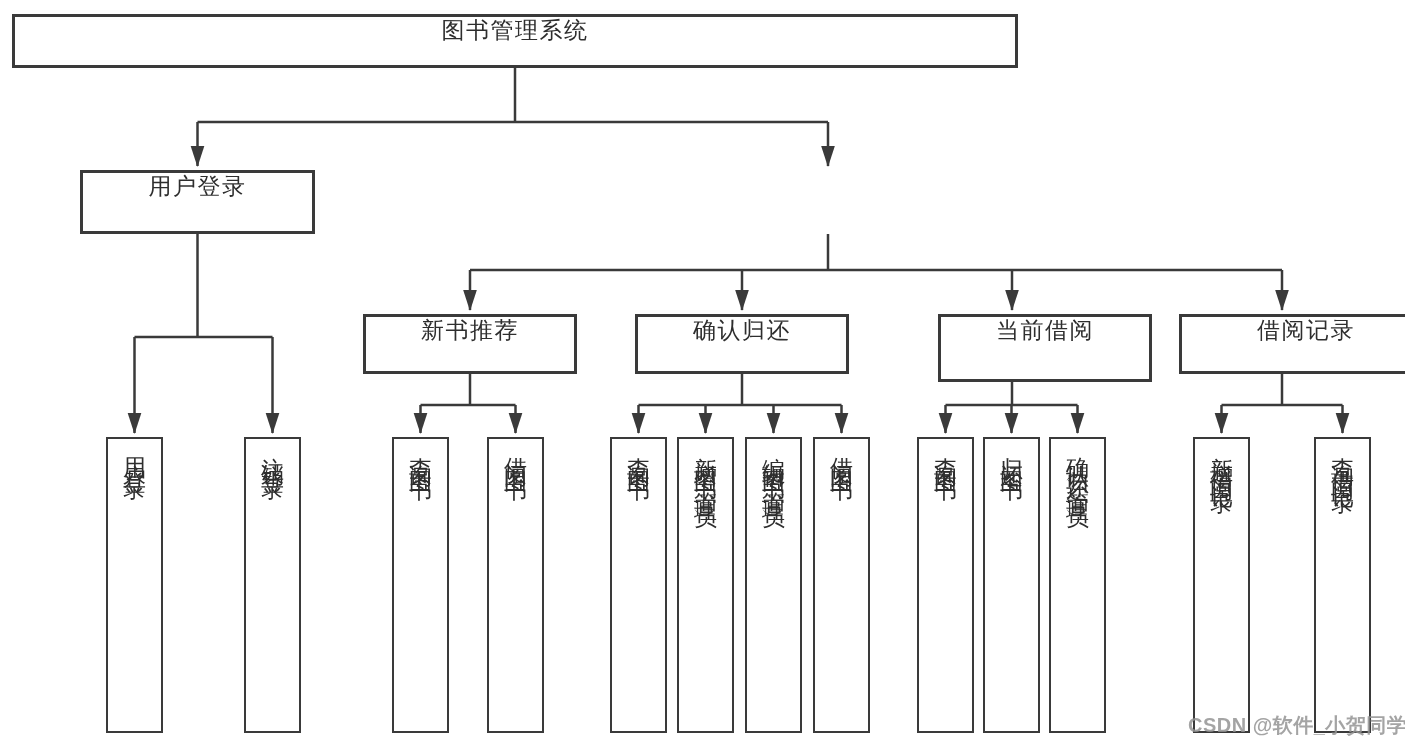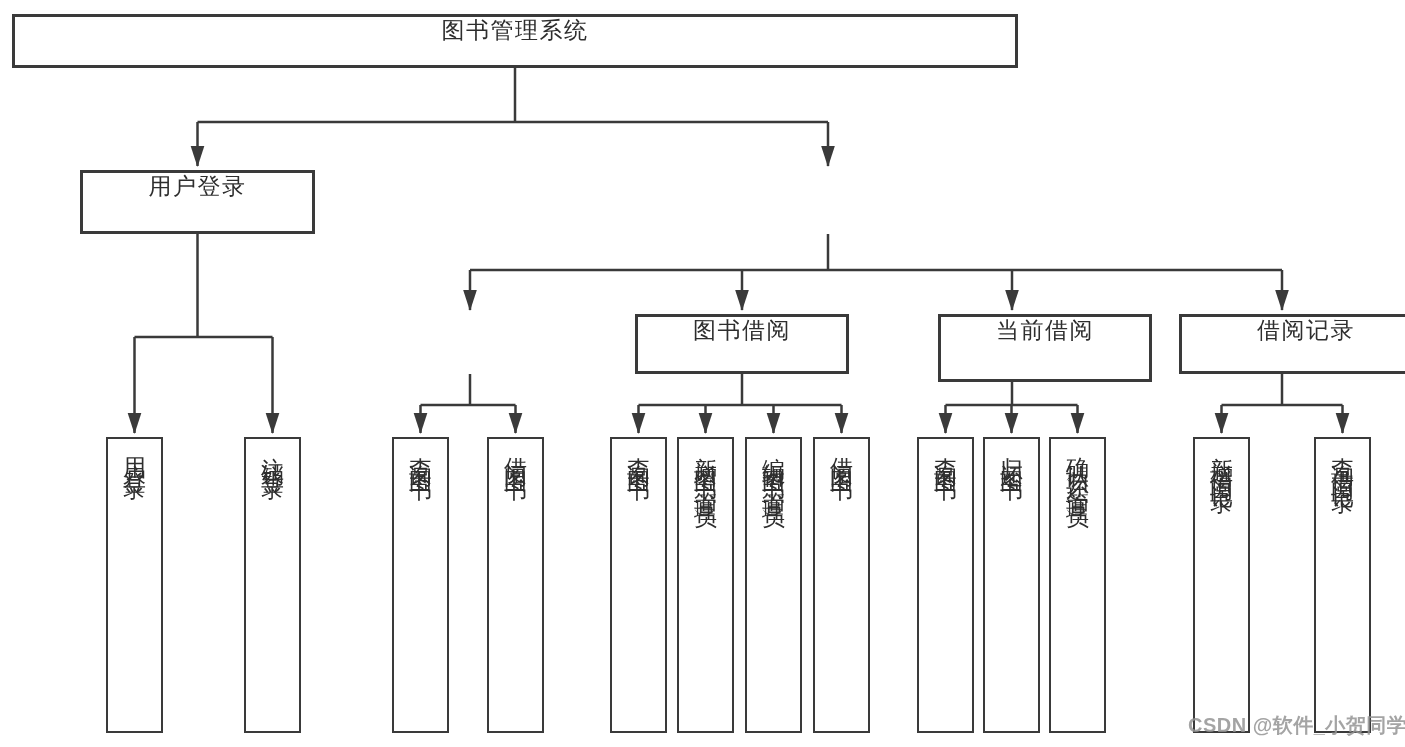--- a/index.html
+++ b/index.html
@@ -87,22 +87,25 @@
   </svg>
 
   <div class="node h" style="left:12px;top:14px;width:1006px;height:54px">
     <span class="lbl">图书管理系统</span>
   </div>
 
   <div class="node h" style="left:80px;top:170px;width:235px;height:64px">
     <span class="lbl">用户登录</span>
   </div>
 
+  <div class="node h" style="left:363px;top:314px;width:214px;height:60px">
+    <span class="lbl">新书推荐</span>
+  </div>
   <div class="node h" style="left:635px;top:314px;width:214px;height:60px">
-    <span class="lbl">图书借阅</span>
+    <span class="lbl">确认归还</span>
   </div>
   <div class="node h" style="left:938px;top:314px;width:214px;height:68px">
     <span class="lbl">当前借阅</span>
   </div>
   <div class="node h" style="left:1179px;top:314px;width:254px;height:60px">
     <span class="lbl">借阅记录</span>
   </div>
 
   <div class="node leaf" style="left:106px;top:437px;width:57px;height:296px">
     <span class="lbl">用户登录</span>

